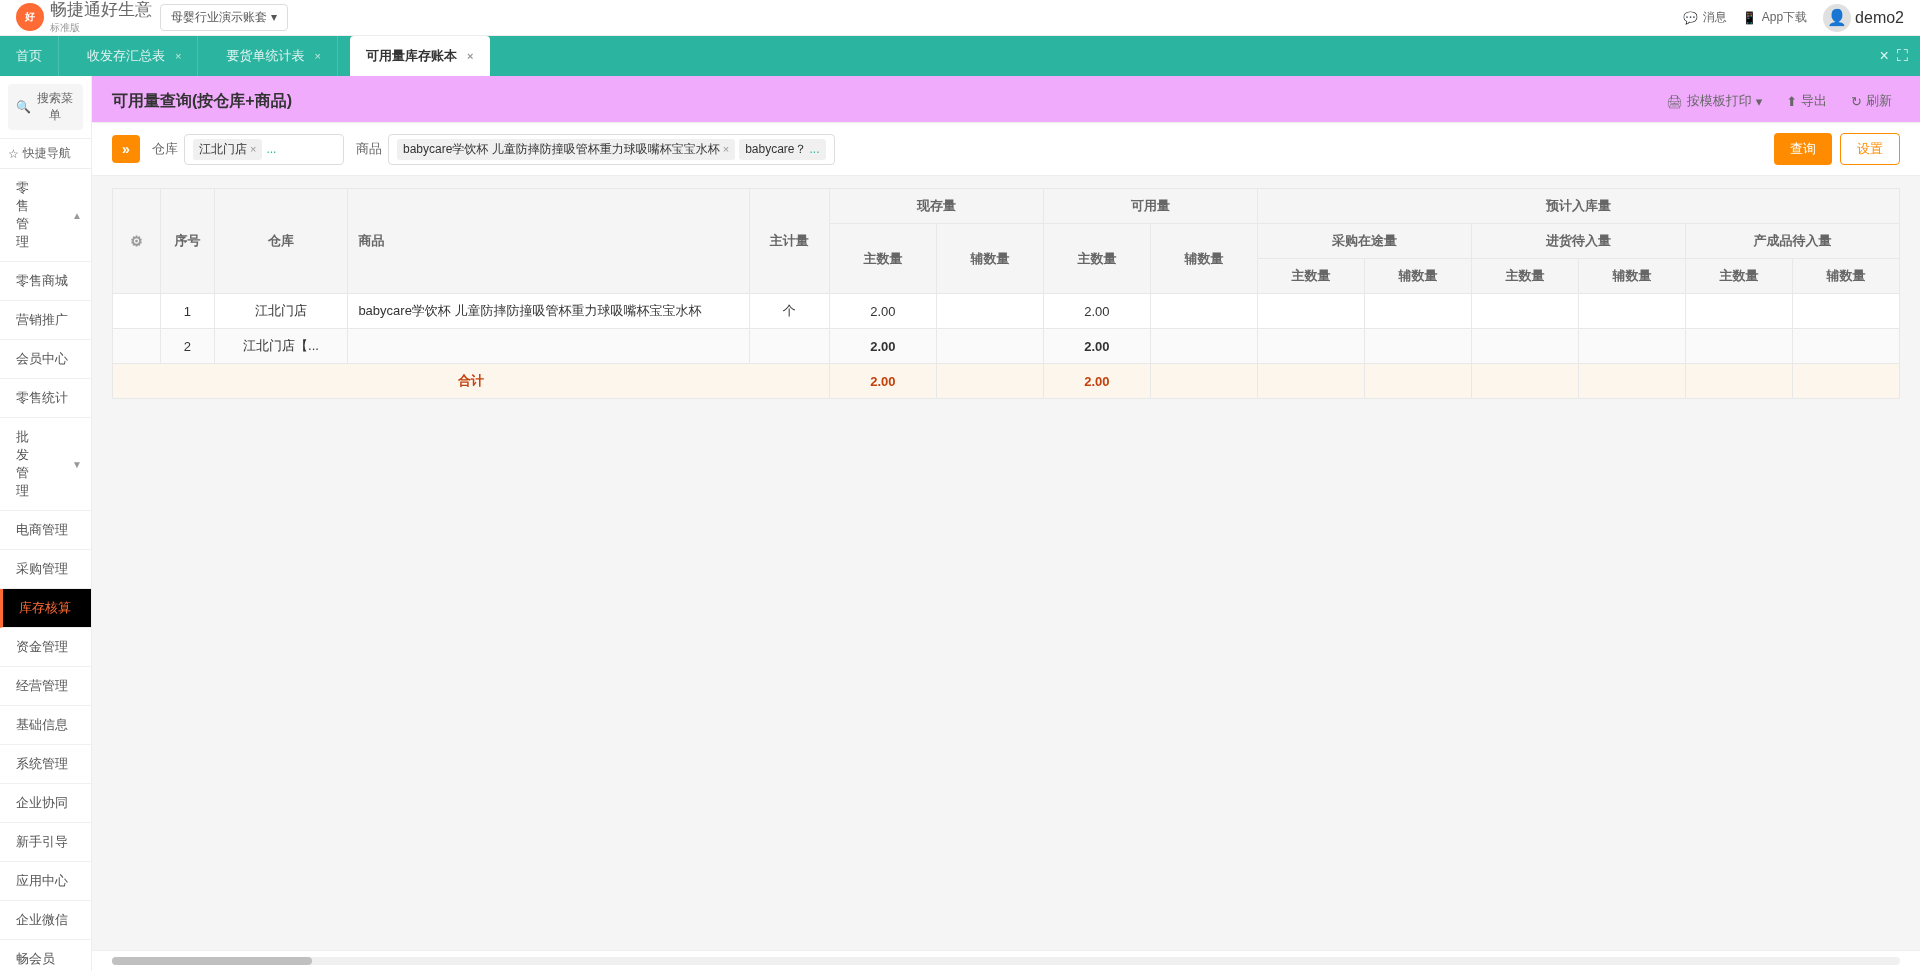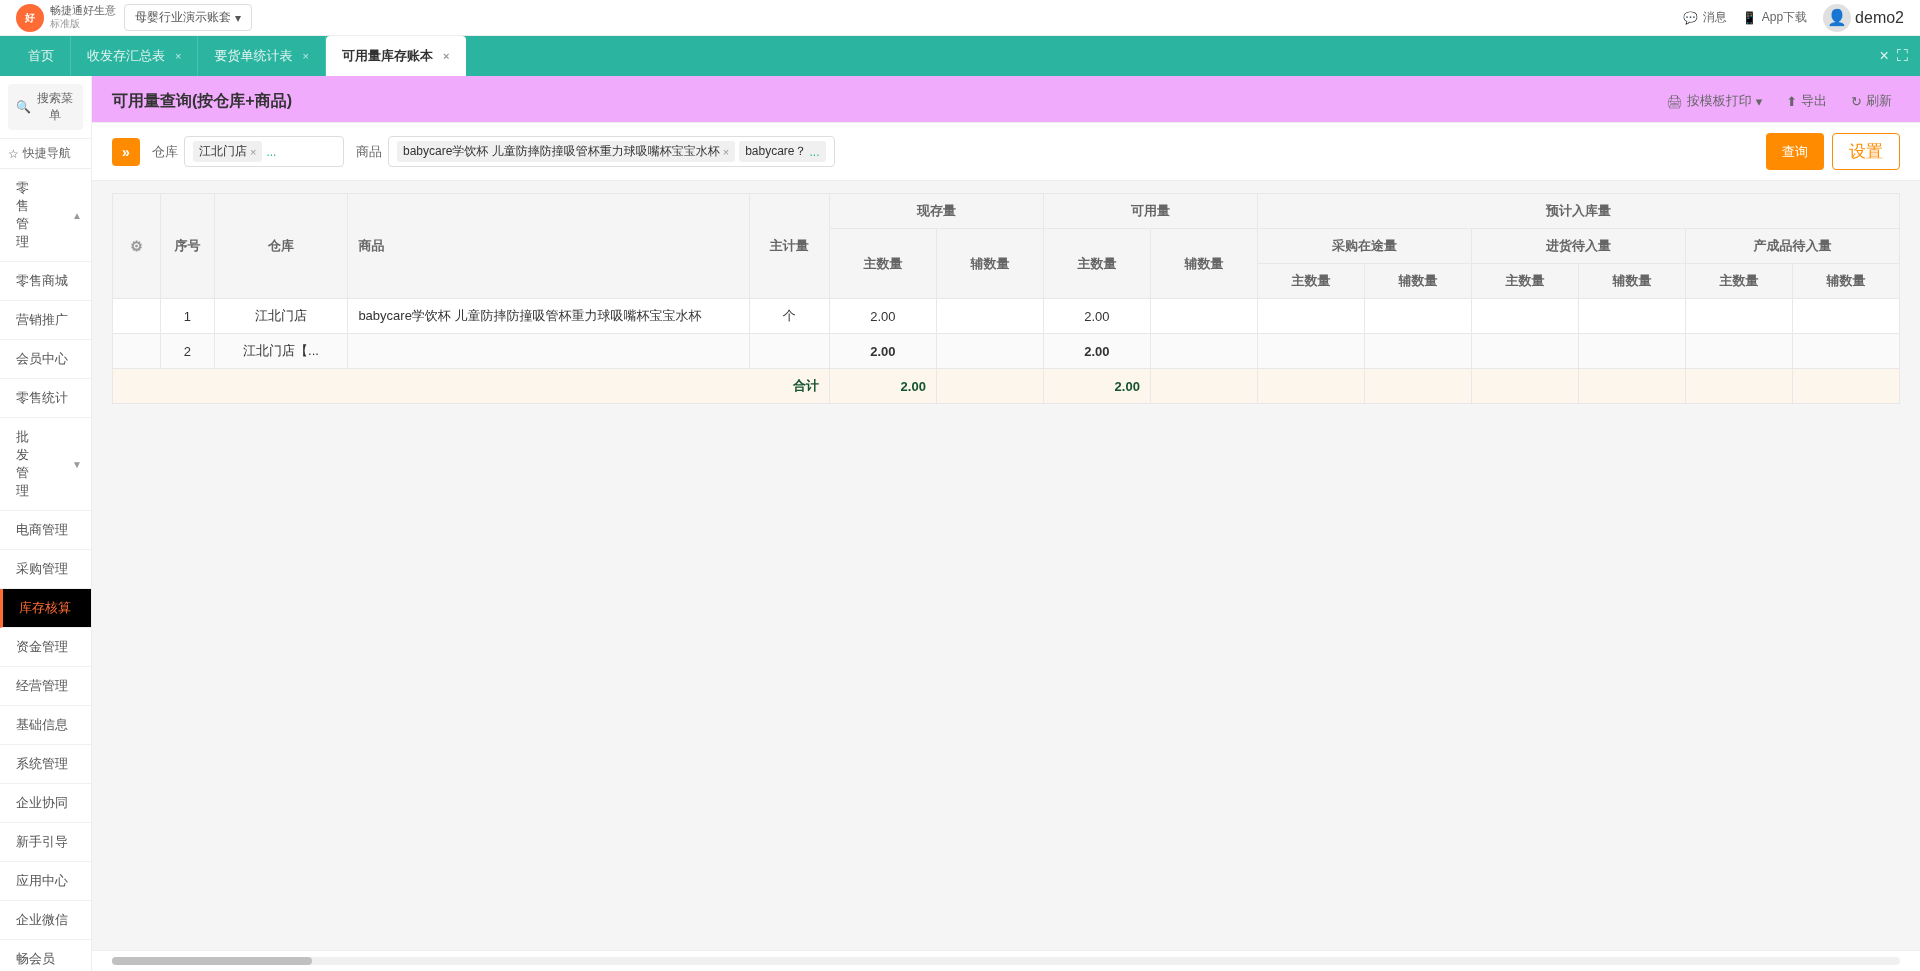--- a/index.html
+++ b/index.html
@@ -3,30 +3,30 @@
   <meta charset="utf-8">
   <style>
     * { box-sizing: border-box; margin: 0; padding: 0; }
     body { font-family: 'Microsoft YaHei', Arial, sans-serif; font-size: 13px; background: #f5f5f5; color: #333; display: flex; flex-direction: column; height: 971px; overflow: hidden; }
 
     
     .top-bar { background: #fff; height: 36px; display: flex; align-items: center; justify-content: space-between; padding: 0 16px; border-bottom: 1px solid #eee; flex-shrink: 0; }
     .top-bar-left { display: flex; align-items: center; gap: 8px; }
     .logo-area { display: flex; align-items: center; gap: 6px; }
     .logo-icon { width: 28px; height: 28px; background: #ff6b35; border-radius: 50%; display: flex; align-items: center; justify-content: center; color: white; font-size: 10px; font-weight: bold; }
-    .logo-text { font-size: 11px; color: #666; line-height: 1.2; }
+    .logo-text { font-size: 17px; color: #666; line-height: 1.2; }
     .logo-badge { font-size: 10px; color: #999; }
     .industry-selector { display: flex; align-items: center; gap: 4px; padding: 4px 10px; border: 1px solid #ddd; border-radius: 4px; cursor: pointer; font-size: 12px; color: #555; min-width: 120px; }
     .top-bar-right { display: flex; align-items: center; gap: 16px; }
     .top-bar-action { display: flex; align-items: center; gap: 4px; font-size: 12px; color: #666; cursor: pointer; }
     .user-avatar { width: 28px; height: 28px; border-radius: 50%; background: #e0e0e0; overflow: hidden; display: flex; align-items: center; justify-content: center; }
     .user-name { font-size: 16px; color: #333; }
 
     
-    .nav-tabs { background: #2bb5a0; display: flex; align-items: center; height: 40px; flex-shrink: 0; padding-left: 12px; }
+    .nav-tabs { background: #2bb5a0; display: flex; align-items: center; height: 40px; flex-shrink: 0; padding-left: 0; gap: 12px; }
     .nav-tab { display: flex; align-items: center; padding: 0 16px; height: 40px; font-size: 13px; color: rgba(255,255,255,0.85); cursor: pointer; gap: 6px; border-right: 1px solid rgba(255,255,255,0.15); }
     .nav-tab.home { background: transparent; }
     .nav-tab.active { background: #fff; color: #333; border-radius: 4px 4px 0 0; font-weight: bold; }
     .nav-tab .close-btn { font-size: 11px; color: rgba(255,255,255,0.7); margin-left: 4px; }
     .nav-tab.active .close-btn { color: #999; }
     .nav-tab-spacer { flex: 1; }
     .nav-actions { display: flex; align-items: center; padding: 0 12px; gap: 8px; }
     .nav-action-btn { color: rgba(255,255,255,0.85); cursor: pointer; font-size: 16px; }
 
     
@@ -54,29 +54,29 @@
     .filter-area { background: #fff; padding: 10px 20px; border-bottom: 1px solid #eee; display: flex; align-items: center; gap: 12px; flex-shrink: 0; }
     .filter-toggle { width: 28px; height: 28px; background: #ff8c00; border-radius: 4px; display: flex; align-items: center; justify-content: center; color: white; cursor: pointer; font-size: 14px; font-weight: bold; flex-shrink: 0; }
     .filter-field { display: flex; align-items: center; gap: 6px; }
     .filter-label { font-size: 13px; color: #666; white-space: nowrap; }
     .filter-input { display: flex; align-items: center; gap: 4px; border: 1px solid #ddd; border-radius: 4px; padding: 4px 8px; min-width: 160px; max-width: 300px; flex-wrap: wrap; background: #fff; }
     .filter-tag { background: #f0f0f0; border-radius: 3px; padding: 2px 6px; font-size: 12px; color: #333; display: flex; align-items: center; gap: 3px; }
     .filter-tag .remove { color: #999; cursor: pointer; font-size: 11px; }
     .filter-more { font-size: 12px; color: #2bb5a0; cursor: pointer; }
     .filter-actions-right { margin-left: auto; display: flex; gap: 8px; }
     .btn-query { background: #ff8c00; color: white; border: none; padding: 6px 16px; border-radius: 4px; cursor: pointer; font-size: 13px; }
-    .btn-setting { background: #fff; color: #ff8c00; border: 1px solid #ff8c00; padding: 6px 16px; border-radius: 4px; cursor: pointer; font-size: 17px; }
+    .btn-setting { background: #fff; color: #ff8c00; border: 1px solid #ff8c00; padding: 6px 16px; border-radius: 4px; cursor: pointer; font-size: 13px; }
 
     
     .table-area { flex: 1; overflow: auto; padding: 12px 20px; }
     .data-table { width: 100%; border-collapse: collapse; background: #fff; border: 1px solid #e8e8e8; }
     .data-table th, .data-table td { border: 1px solid #e8e8e8; padding: 8px 10px; text-align: center; font-size: 13px; }
     .data-table thead th { background: #f5f5f5; color: #666; font-weight: 700; }
     .data-table tbody td { color: #333; }
-    .data-table tfoot td { background: #fdf6ec; font-weight: 600; color: #14532d; text-align: right; }
+    .data-table tfoot td { background: #fdf6ec; font-weight: 600; color: #c2410c; }
     .col-settings { width: 36px; }
     .col-no { width: 40px; }
     .col-warehouse { width: 100px; }
     .col-product { width: 300px; text-align: left !important; }
     .col-unit { width: 60px; }
     .col-num { width: 80px; }
     .settings-icon { color: #999; font-size: 14px; }
 
     
     .table-footer { background: #fff; border-top: 1px solid #eee; padding: 6px 20px; flex-shrink: 0; }

